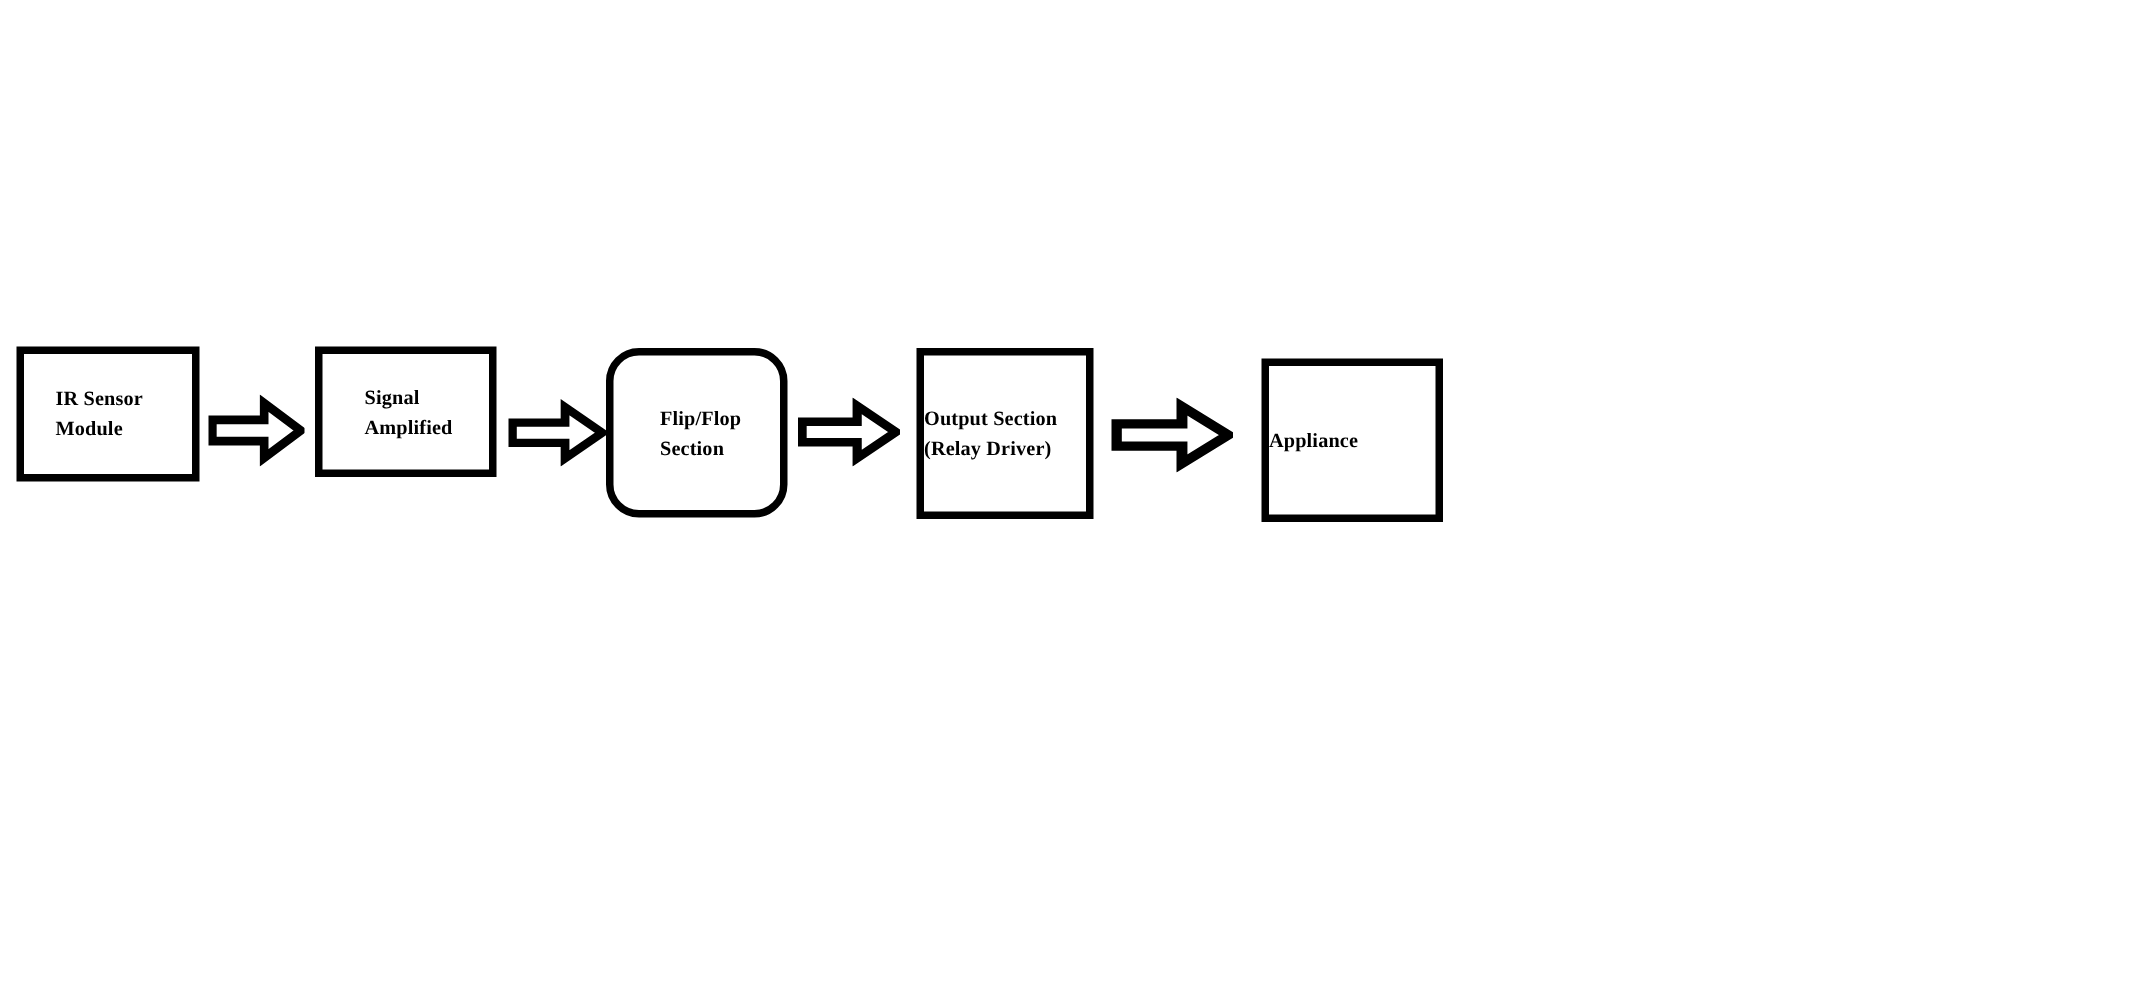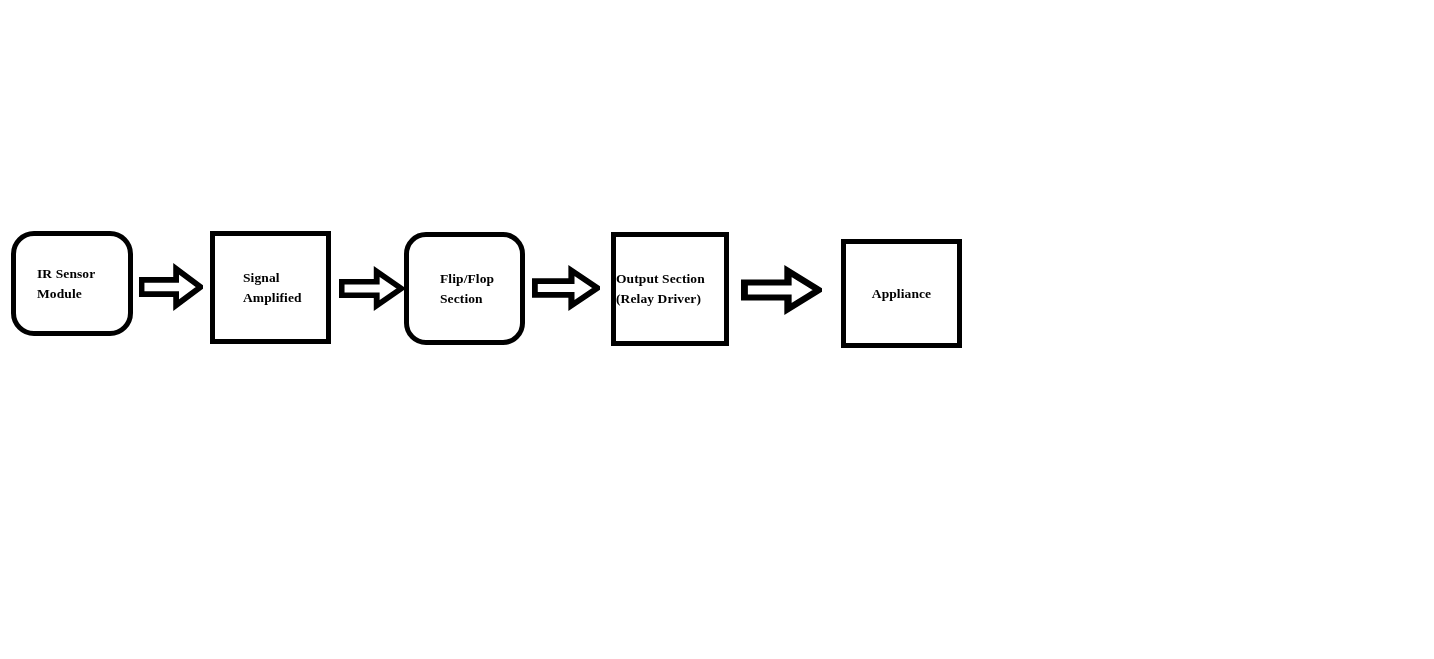--- a/index.html
+++ b/index.html
@@ -39,21 +39,21 @@
     line-height: 1.45;
     color: #000000;
     white-space: pre-line;
     letter-spacing: 0.1px;
   }
 
   .block.align-left {
     justify-content: flex-start;
   }
   .block.align-center {
-    justify-content: center;
+    justify-content: flex-start;
   }
   .block.align-center .block-label {
     text-align: center;
   }
   .block.align-left .block-label {
     text-align: left;
   }
 
   .arrow {
     position: absolute;
@@ -62,26 +62,26 @@
     display: block;
     width: 100%;
     height: 100%;
   }
 </style>
 </head>
 <body style="background: rgb(255, 255, 255);">
 
 <div id="diagram-canvas">
 
-  <div class="block align-left" id="block-0" style="left: 11px; top: 231px; width: 122px; height: 105px; padding-left: 21px; border-radius: 23px;">
+  <div class="block align-left" id="block-0" style="left: 11px; top: 231px; width: 122px; height: 90px; padding-left: 21px;">
     <span class="block-label">IR Sensor
 Module</span>
   </div>
 
-  <div class="block align-left" id="block-1" style="left: 210px; top: 231px; width: 121px; height: 113px; padding-left: 28px;">
+  <div class="block align-left" id="block-1" style="left: 210px; top: 231px; width: 121px; height: 87px; padding-left: 28px;">
     <span class="block-label">Signal
 Amplified</span>
   </div>
 
   <div class="block align-left" id="block-2" style="left: 404px; top: 232px; width: 121px; height: 113px; padding-left: 31px; border-radius: 22px;">
     <span class="block-label">Flip/Flop
 Section</span>
   </div>
 
   <div class="block align-left" id="block-3" style="left: 611px; top: 232px; width: 118px; height: 114px; ">

